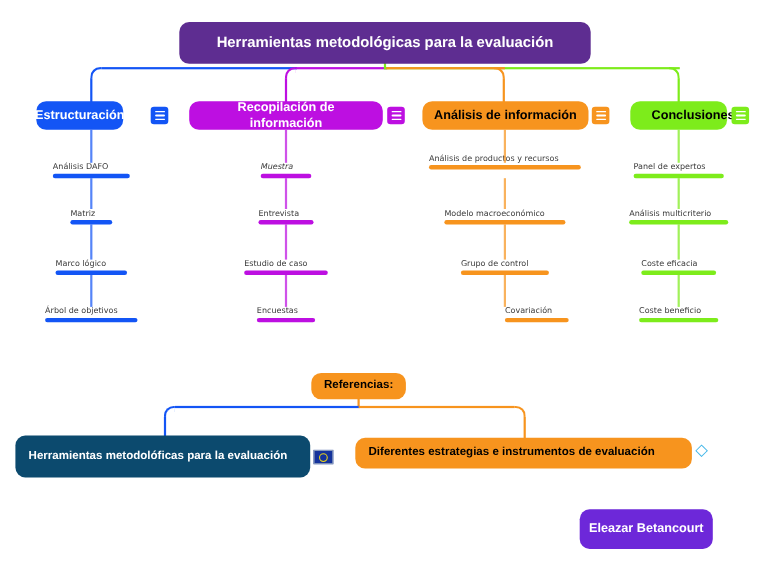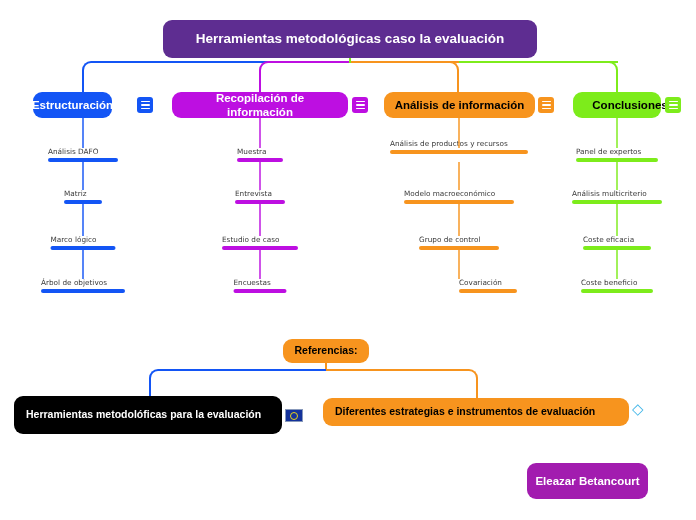--- a/index.html
+++ b/index.html
@@ -144,21 +144,21 @@
     color: #000000;
     font-size: 10.5px;
     justify-content: center;
     text-align: center;
   }
   .ref-left {
     left: 14px;
     top: 396px;
     width: 268px;
     height: 38px;
-    background: #000000;
+    background: #0c4a6e;
     color: #ffffff;
     font-size: 10.5px;
     padding: 0 12px;
     text-align: left;
   }
   .ref-right {
     left: 323px;
     top: 398px;
     width: 306px;
     height: 28px;
@@ -166,21 +166,21 @@
     color: #000000;
     font-size: 10.5px;
     padding: 0 12px;
     text-align: left;
   }
   .sign-node {
     left: 527px;
     top: 463px;
     width: 121px;
     height: 36px;
-    background: #a21caf;
+    background: #6d28d9;
     color: #ffffff;
     font-size: 11.5px;
     justify-content: center;
     text-align: center;
   }
 
   
   .flag-icon {
     position: absolute;
     left: 285px;
@@ -228,21 +228,21 @@
   <div class="hline" style="left:349px; top:61px; width:269px; background:#7dec1b;"></div>
   <div class="corner tr" style="left:608px; top:61px; border-color:#7dec1b;"></div>
   <div class="vline" style="left:616px; top:71px; height:22px; background:#7dec1b;"></div>
 
   <div class="hline" style="left:351px; top:61px; width:108px; background:#f7941e;"></div>
   <div class="corner tr" style="left:449px; top:61px; border-color:#f7941e;"></div>
   <div class="vline" style="left:457px; top:71px; height:22px; background:#f7941e;"></div>
 
   <div class="vline" style="left:349px; top:56px; height:7px; background:#7dec1b;"></div>
 
-  <div class="node title-node">Herramientas metodológicas caso la evaluación</div>
+  <div class="node title-node">Herramientas metodológicas para la evaluación</div>
 
   <div class="node cat-node cat-estructuracion">Estructuración</div>
   <div class="list-icon li-blue">
       <i></i>
       <i></i>
       <i></i>
     </div>
 
   <div class="node cat-node cat-recopilacion">Recopilación de información</div>
   <div class="list-icon li-purple">
@@ -279,21 +279,21 @@
       <div class="sub" style="left: 83px; top: 236px;">
         <div class="sub-label">Marco lógico</div>
         <div class="sub-bar" style="width: 65px; background: rgb(19, 85, 245);"></div>
       </div>
       <div class="thin-v" style="left: 82.35px; top: 250px; height: 29px; background: rgb(19, 85, 245); opacity: 0.72;"></div>
       <div class="sub" style="left: 83px; top: 279px;">
         <div class="sub-label">Árbol de objetivos</div>
         <div class="sub-bar" style="width: 84px; background: rgb(19, 85, 245);"></div>
       </div>
       <div class="thin-v" style="left: 82.35px; top: 118px; height: 30px; background: rgb(19, 85, 245); opacity: 0.72;"></div>
-      <div class="sub" style="left: 260px; top: 148px;">
+      <div class="sub" style="left: 260px; top: 148px; font-style: italic;">
         <div class="sub-label">Muestra</div>
         <div class="sub-bar" style="width: 46px; background: rgb(189, 15, 225);"></div>
       </div>
       <div class="thin-v" style="left: 259.35px; top: 162px; height: 28px; background: rgb(189, 15, 225); opacity: 0.72;"></div>
       <div class="sub" style="left: 260px; top: 190px;">
         <div class="sub-label">Entrevista</div>
         <div class="sub-bar" style="width: 50px; background: rgb(189, 15, 225);"></div>
       </div>
       <div class="thin-v" style="left: 259.35px; top: 204px; height: 32px; background: rgb(189, 15, 225); opacity: 0.72;"></div>
       <div class="sub" style="left: 260px; top: 236px;">

